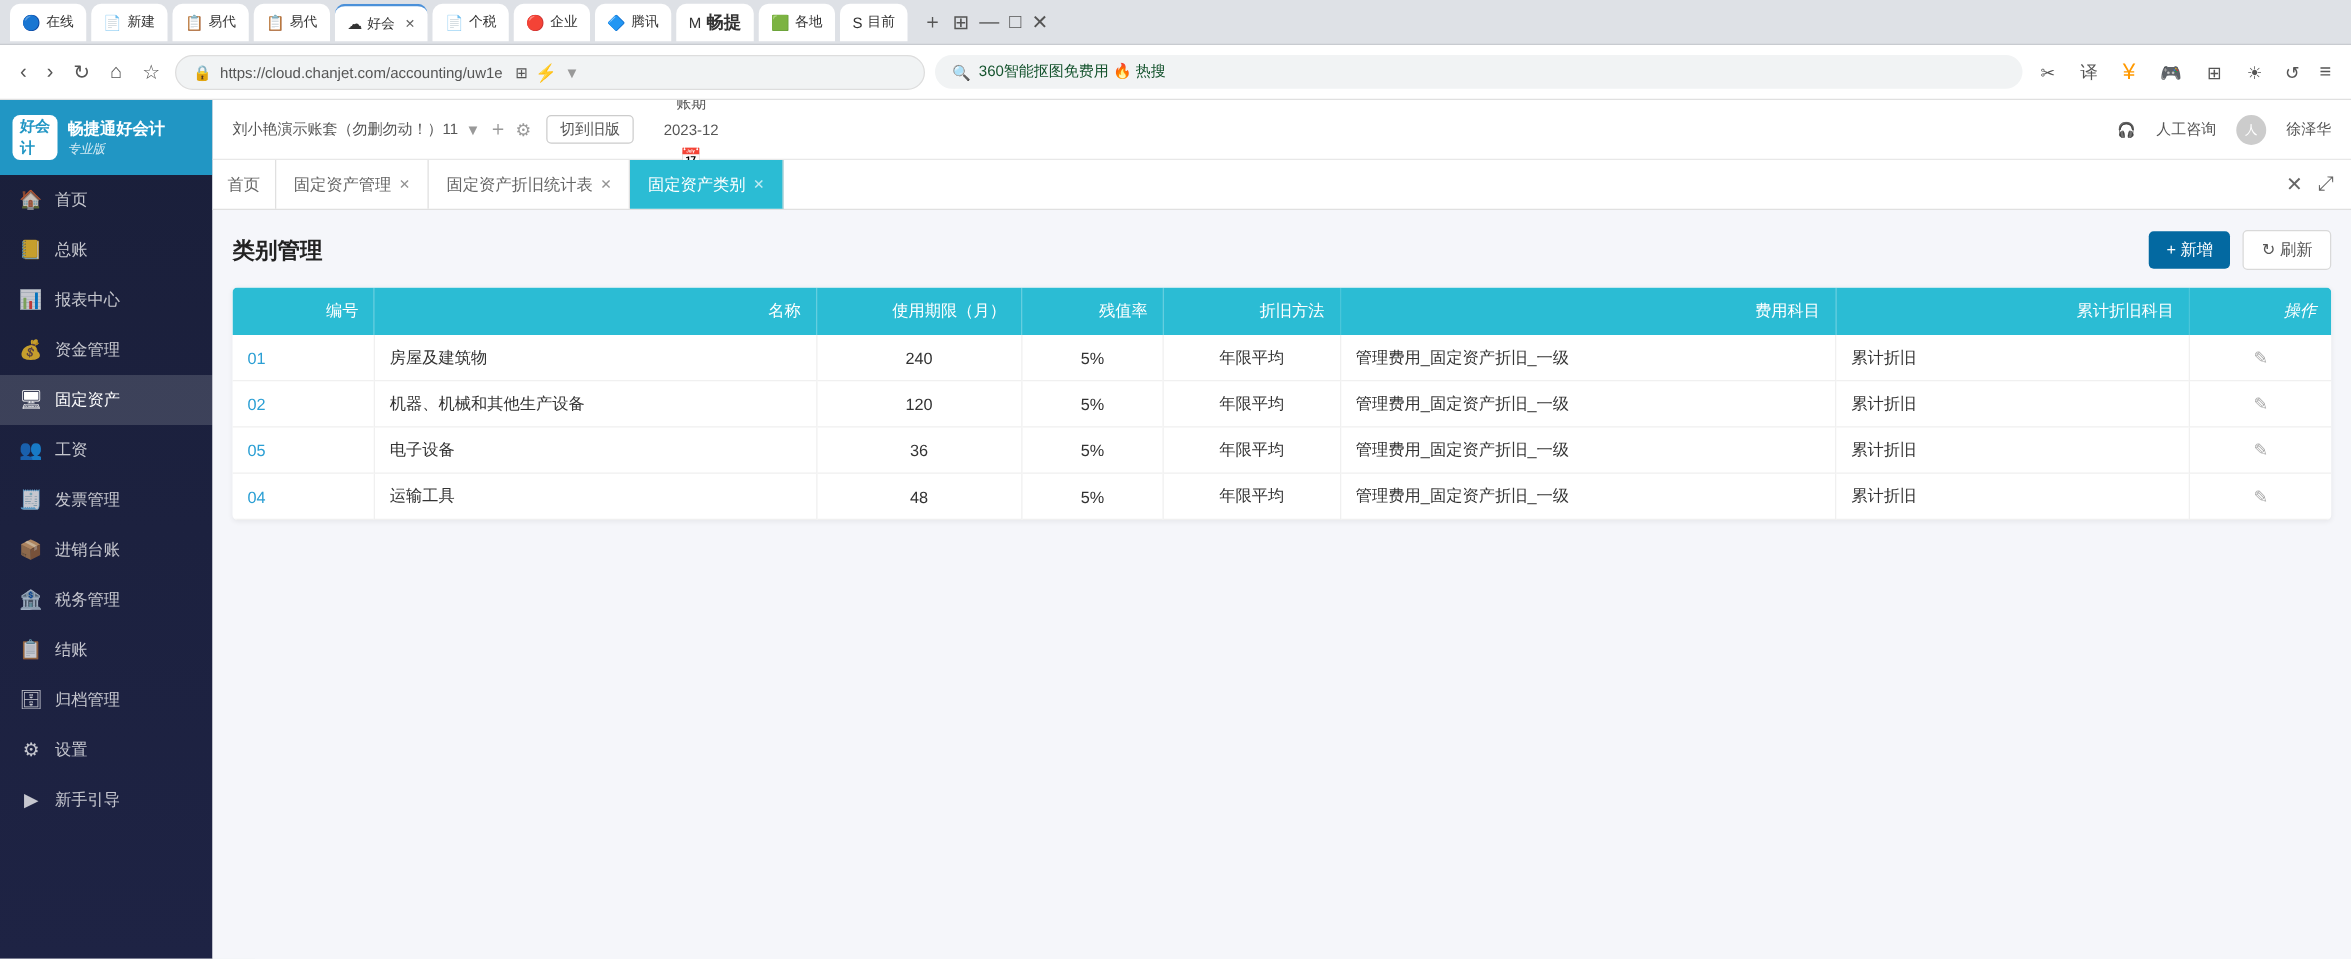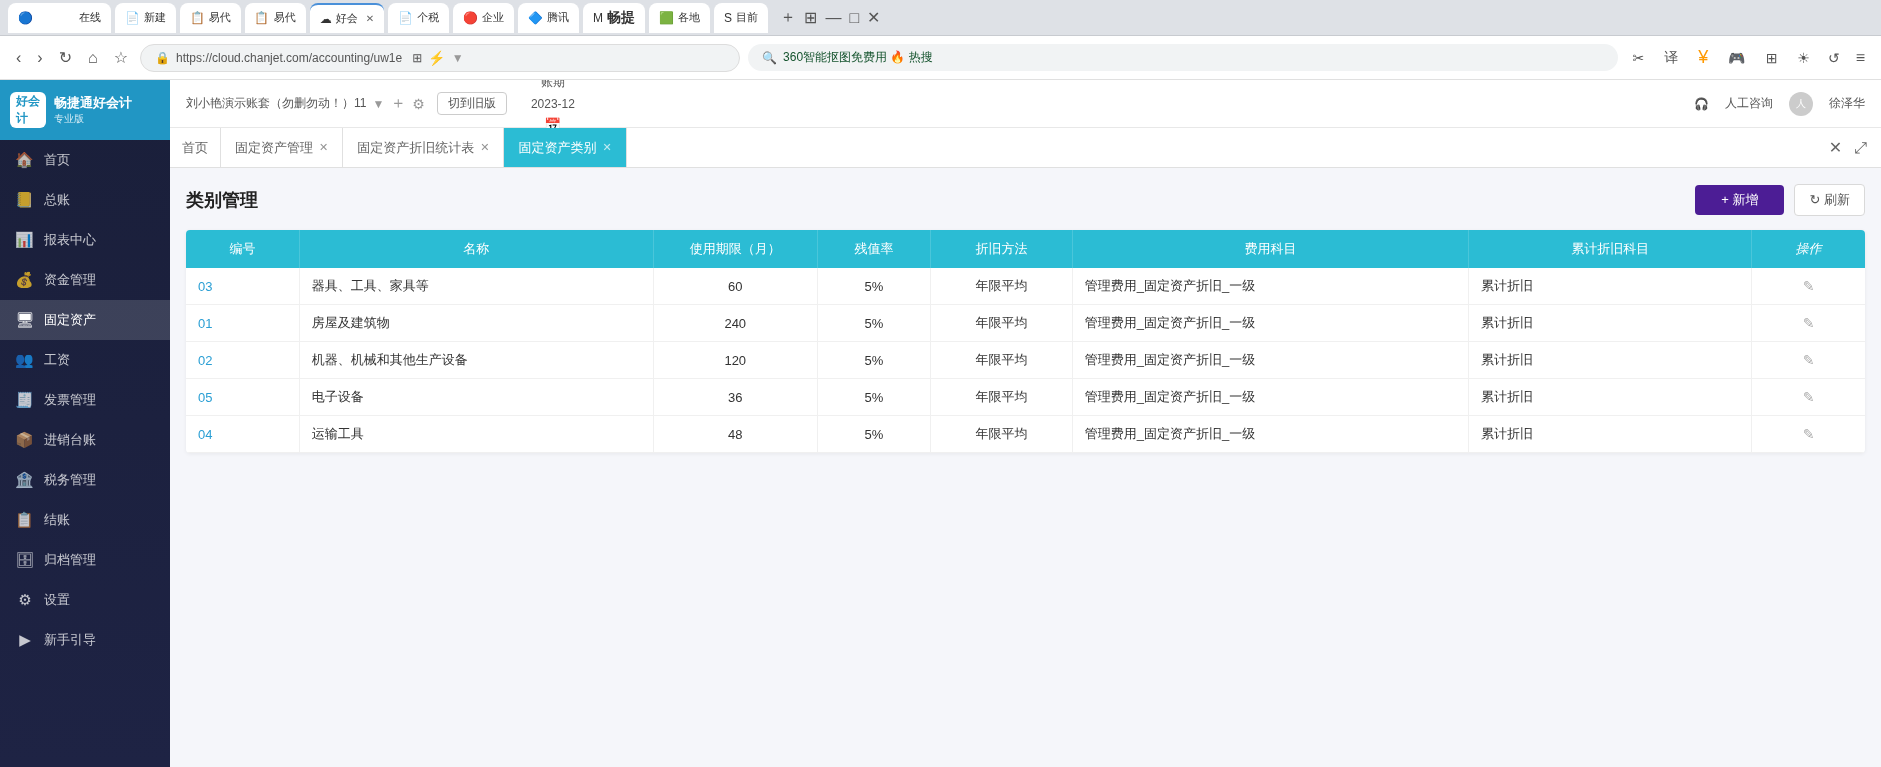--- a/index.html
+++ b/index.html
@@ -19,21 +19,21 @@
     .search-bar { flex: 1; background: #f1f3f4; border-radius: 20px; padding: 5px 14px; font-size: 12px; display: flex; align-items: center; gap: 6px; }
 
     
     .app-wrapper { display: flex; height: calc(767px - 80px); }
 
     
     .sidebar { width: 170px; background: linear-gradient(180deg, #1a1f3a 0%, #1e2344 100%); display: flex; flex-direction: column; flex-shrink: 0; }
     .sidebar-logo { padding: 12px 10px; background: #2196c4; display: flex; align-items: center; gap: 8px; }
     .logo-icon { width: 36px; height: 36px; background: #fff; border-radius: 6px; display: flex; align-items: center; justify-content: center; color: #2196c4; font-weight: bold; font-size: 12px; }
     .logo-text { color: #fff; font-size: 13px; font-weight: bold; }
-    .logo-subtext { color: rgba(255,255,255,0.8); font-size: 10px; }
+    .logo-subtext { color: rgba(255,255,255,0.8); font-size: 10px; font-style: italic; }
     .sidebar-item { display: flex; align-items: center; gap: 10px; padding: 11px 16px; color: rgba(255,255,255,0.75); cursor: pointer; font-size: 13px; transition: background 0.15s; }
     .sidebar-item.active { background: rgba(255,255,255,0.15); color: #fff; }
     .sidebar-item-icon { width: 18px; height: 18px; display: flex; align-items: center; justify-content: center; font-size: 15px; }
 
     
     .app-topbar { background: #fff; height: 48px; display: flex; align-items: center; padding: 0 16px; gap: 12px; border-bottom: 1px solid #e8e8e8; font-size: 13px; }
     .user-info { display: flex; align-items: center; gap: 6px; font-size: 12px; color: #555; }
     .period-info { display: flex; align-items: center; gap: 6px; font-size: 12px; color: #555; margin-left: 12px; flex-direction: column; }
     .switch-btn { border: 1px solid #ccc; border-radius: 4px; padding: 2px 10px; font-size: 12px; color: #555; cursor: pointer; background: #fff; }
     .topbar-right { margin-left: auto; display: flex; align-items: center; gap: 16px; font-size: 12px; color: #555; }
@@ -49,27 +49,27 @@
     .page-tab.active { background: #2bbcd4; color: #fff; }
     .page-tab .close-x { font-size: 11px; cursor: pointer; opacity: 0.7; }
     .tab-bar-right { margin-left: auto; display: flex; align-items: center; padding: 0 12px; gap: 8px; }
     .tab-ctrl-btn { background: none; border: none; cursor: pointer; color: #666; font-size: 16px; padding: 2px; }
 
     
     .page-area { padding: 16px; overflow-y: auto; flex: 1; }
     .page-title-bar { display: flex; align-items: center; justify-content: space-between; margin-bottom: 14px; }
     .page-title { font-size: 18px; font-weight: bold; color: #222; }
     .toolbar-right { display: flex; align-items: center; gap: 10px; }
-    .btn-add { background: #4c1d95; color: #fff; border: none; border-radius: 4px; padding: 6px 26px; font-size: 13px; cursor: pointer; display: flex; align-items: center; gap: 4px; }
+    .btn-add { background: #0369a1; color: #fff; border: none; border-radius: 4px; padding: 6px 14px; font-size: 13px; cursor: pointer; display: flex; align-items: center; gap: 4px; }
     .btn-refresh { background: #fff; color: #555; border: 1px solid #d9d9d9; border-radius: 4px; padding: 6px 14px; font-size: 13px; cursor: pointer; display: flex; align-items: center; gap: 4px; }
 
     
     .data-table { width: 100%; border-collapse: collapse; background: #fff; border-radius: 4px; overflow: hidden; box-shadow: 0 1px 4px rgba(0,0,0,0.06); }
     .data-table thead tr { background: #2bbcd4; color: #fff; }
-    .data-table thead th { padding: 10px 12px; text-align: center; font-weight: normal; font-size: 13px; border-right: 1px solid rgba(255,255,255,0.15); white-space: nowrap; }
+    .data-table thead th { padding: 10px 12px; text-align: right; font-weight: normal; font-size: 13px; border-right: 1px solid rgba(255,255,255,0.15); white-space: nowrap; }
     .data-table thead th:last-child { border-right: none; font-style: italic; }
     .data-table tbody tr { border-bottom: 1px solid #f0f0f0; }
     .data-table tbody td { padding: 9px 12px; font-size: 13px; color: #333; border-right: 1px solid #f0f0f0; white-space: nowrap; }
     .data-table tbody td:last-child { border-right: none; }
     .td-id { color: #2b9fd4; cursor: pointer; }
     .td-num { text-align: right; }
     .edit-icon { color: #aaa; cursor: pointer; font-size: 14px; }
     .col-code { width: 80px; }
     .col-name { width: 250px; }
     .col-period { width: 100px; text-align: center; }
@@ -78,21 +78,21 @@
     .col-expense { width: 280px; }
     .col-accum { width: 200px; }
     .col-ops { width: 80px; text-align: center; }
   </style>
 </head>
 <body>
 
 <div class="browser-chrome">
   <div class="browser-tab">
     <span style="font-size:12px;">🔵</span>
-    <span style="font-size:11px;margin-left:42px;">在线</span>
+    <span style="font-size:11px;">在线</span>
   </div>
   <div class="browser-tab">
     <span style="font-size:12px;">📄</span>
     <span style="font-size:11px;">新建</span>
   </div>
   <div class="browser-tab">
     <span style="font-size:12px;">📋</span>
     <span style="font-size:11px;">易代</span>
   </div>
   <div class="browser-tab">
@@ -288,34 +288,20 @@
             <th class="col-name">名称</th>
             <th class="col-period">使用期限（月）</th>
             <th class="col-rate">残值率</th>
             <th class="col-method">折旧方法</th>
             <th class="col-expense">费用科目</th>
             <th class="col-accum">累计折旧科目</th>
             <th class="col-ops">操作</th>
           </tr>
         </thead>
         <tbody id="table-body">
-        <tr>
-      <td class="col-code">
-        <span class="td-id">03</span>
-      </td>
-      <td class="col-name">器具、工具、家具等</td>
-      <td class="col-period td-num">60</td>
-      <td class="col-rate">5%</td>
-      <td class="col-method">年限平均</td>
-      <td class="col-expense">管理费用_固定资产折旧_一级</td>
-      <td class="col-accum">累计折旧</td>
-      <td class="col-ops">
-        <span class="edit-icon">✎</span>
-      </td>
-    </tr>
             <tr>
       <td class="col-code">
         <span class="td-id">01</span>
       </td>
       <td class="col-name">房屋及建筑物</td>
       <td class="col-period td-num">240</td>
       <td class="col-rate">5%</td>
       <td class="col-method">年限平均</td>
       <td class="col-expense">管理费用_固定资产折旧_一级</td>
       <td class="col-accum">累计折旧</td>

